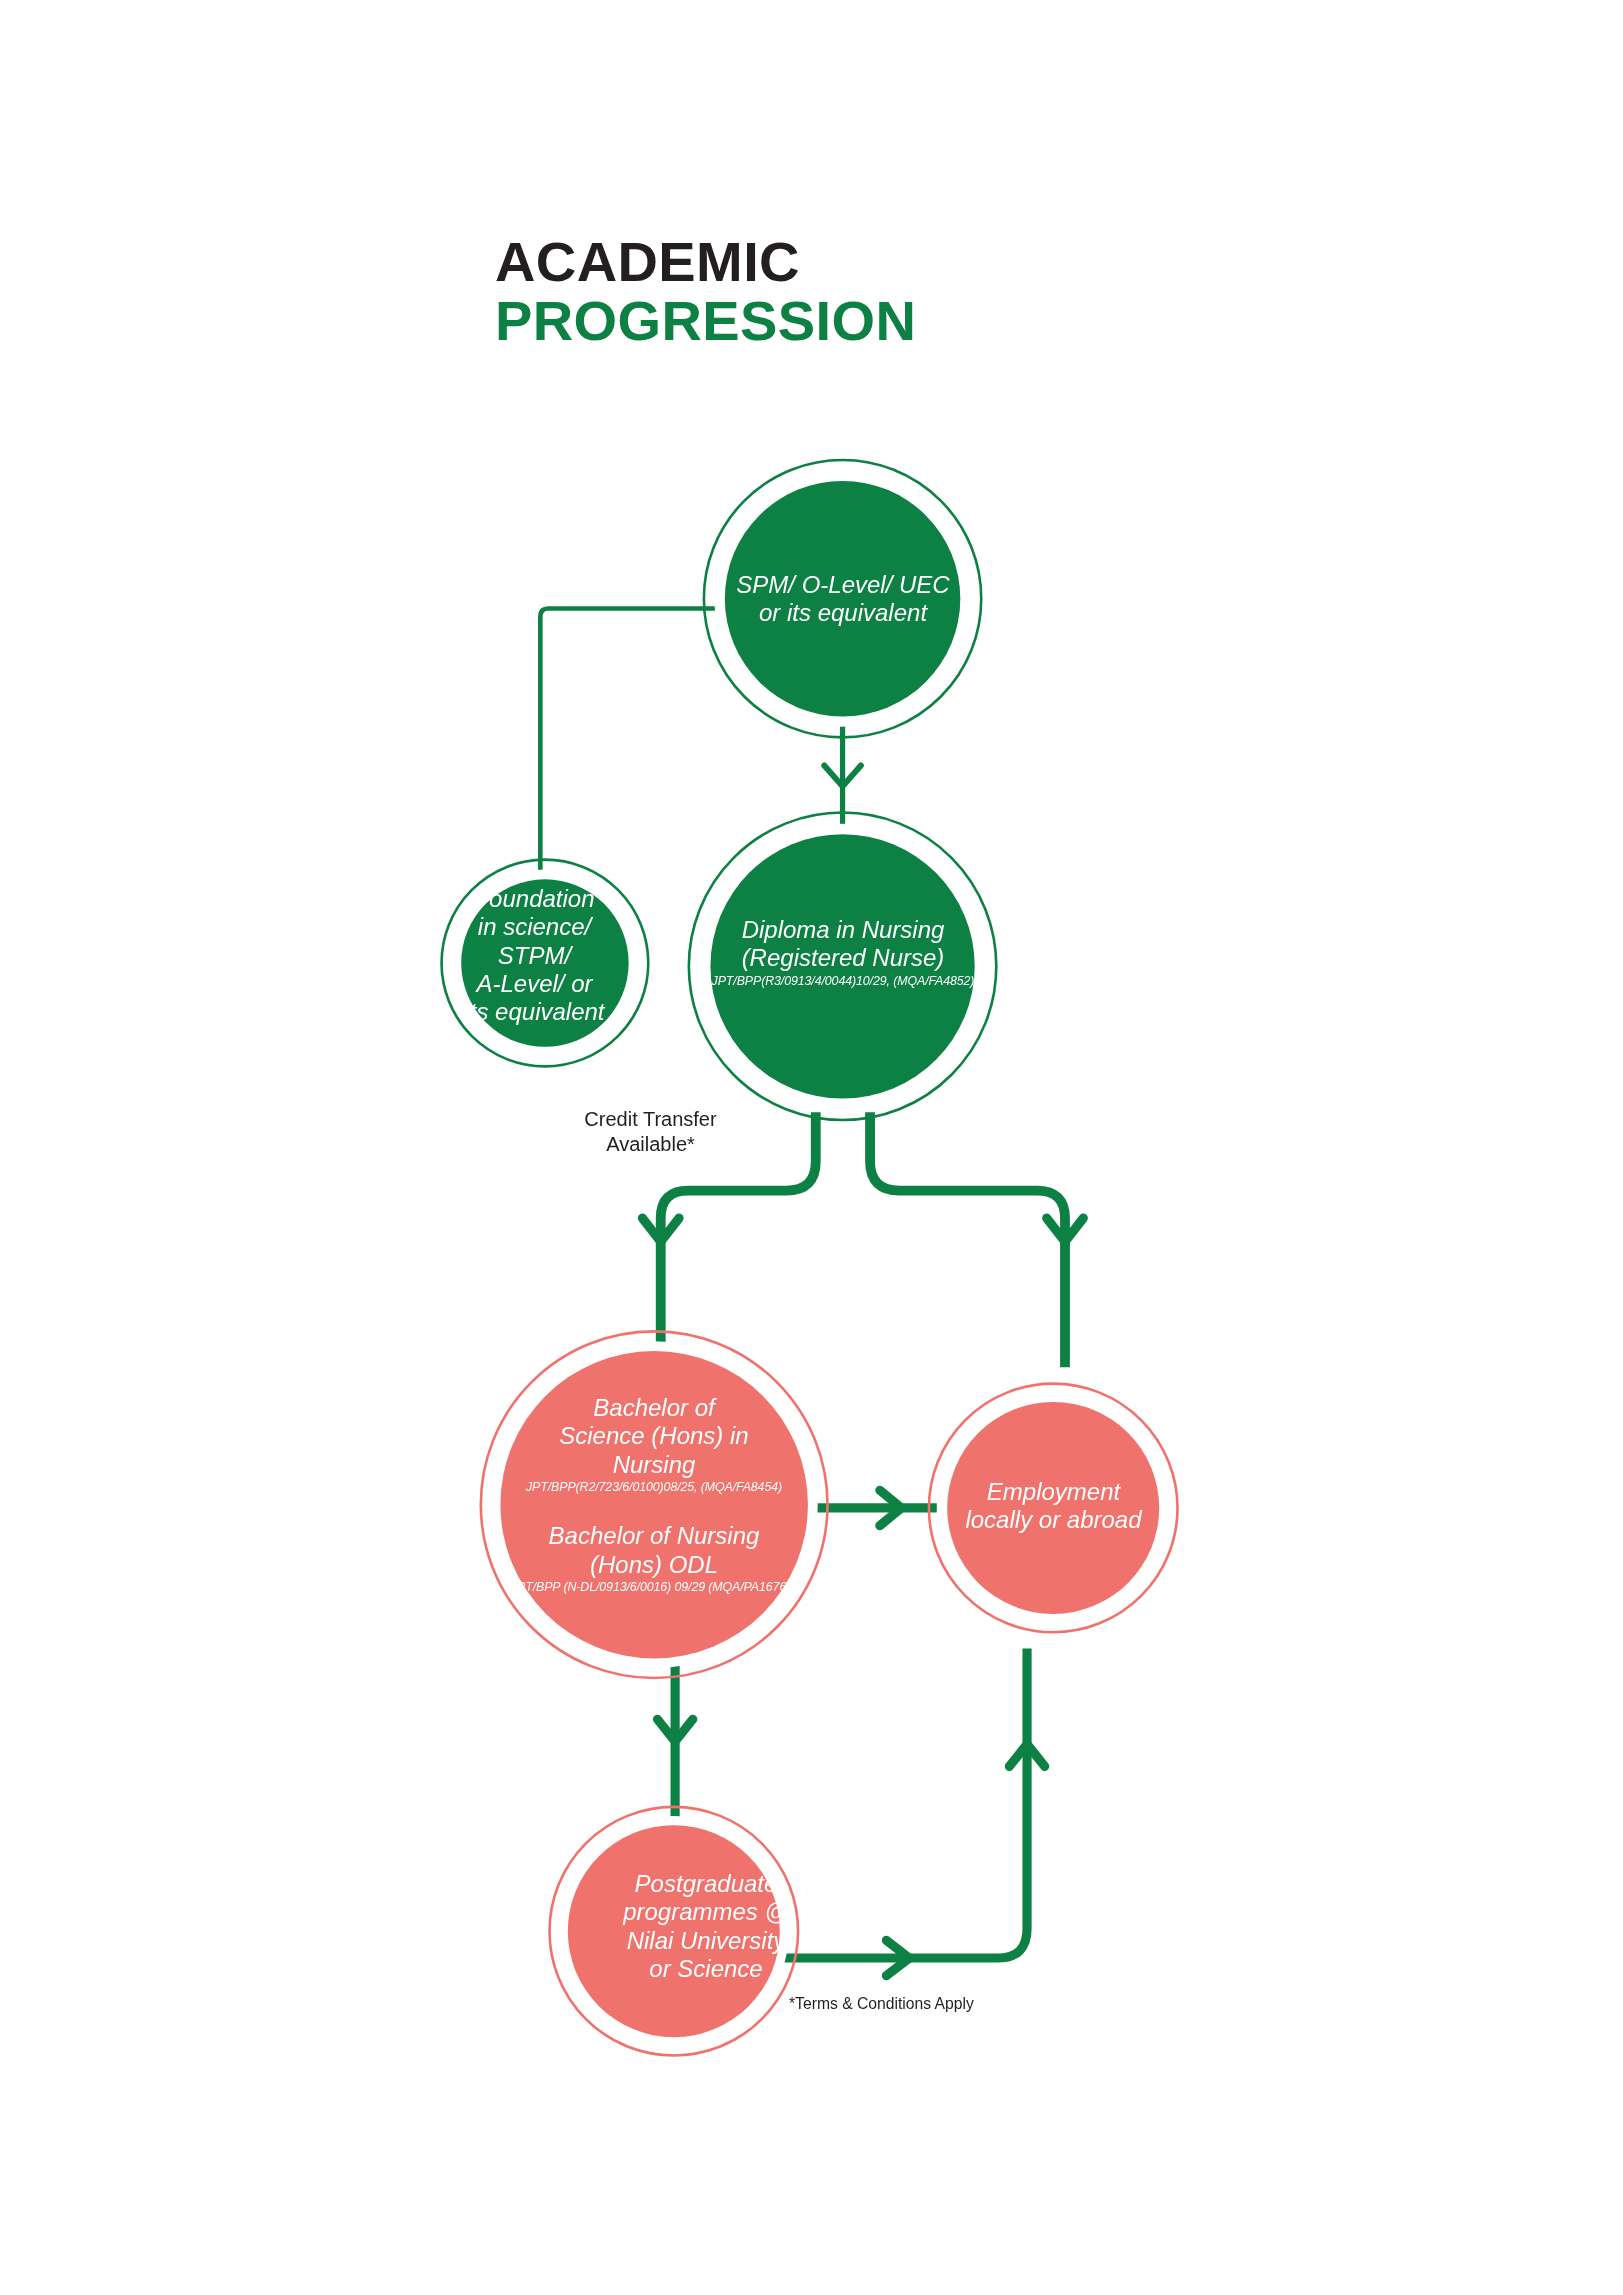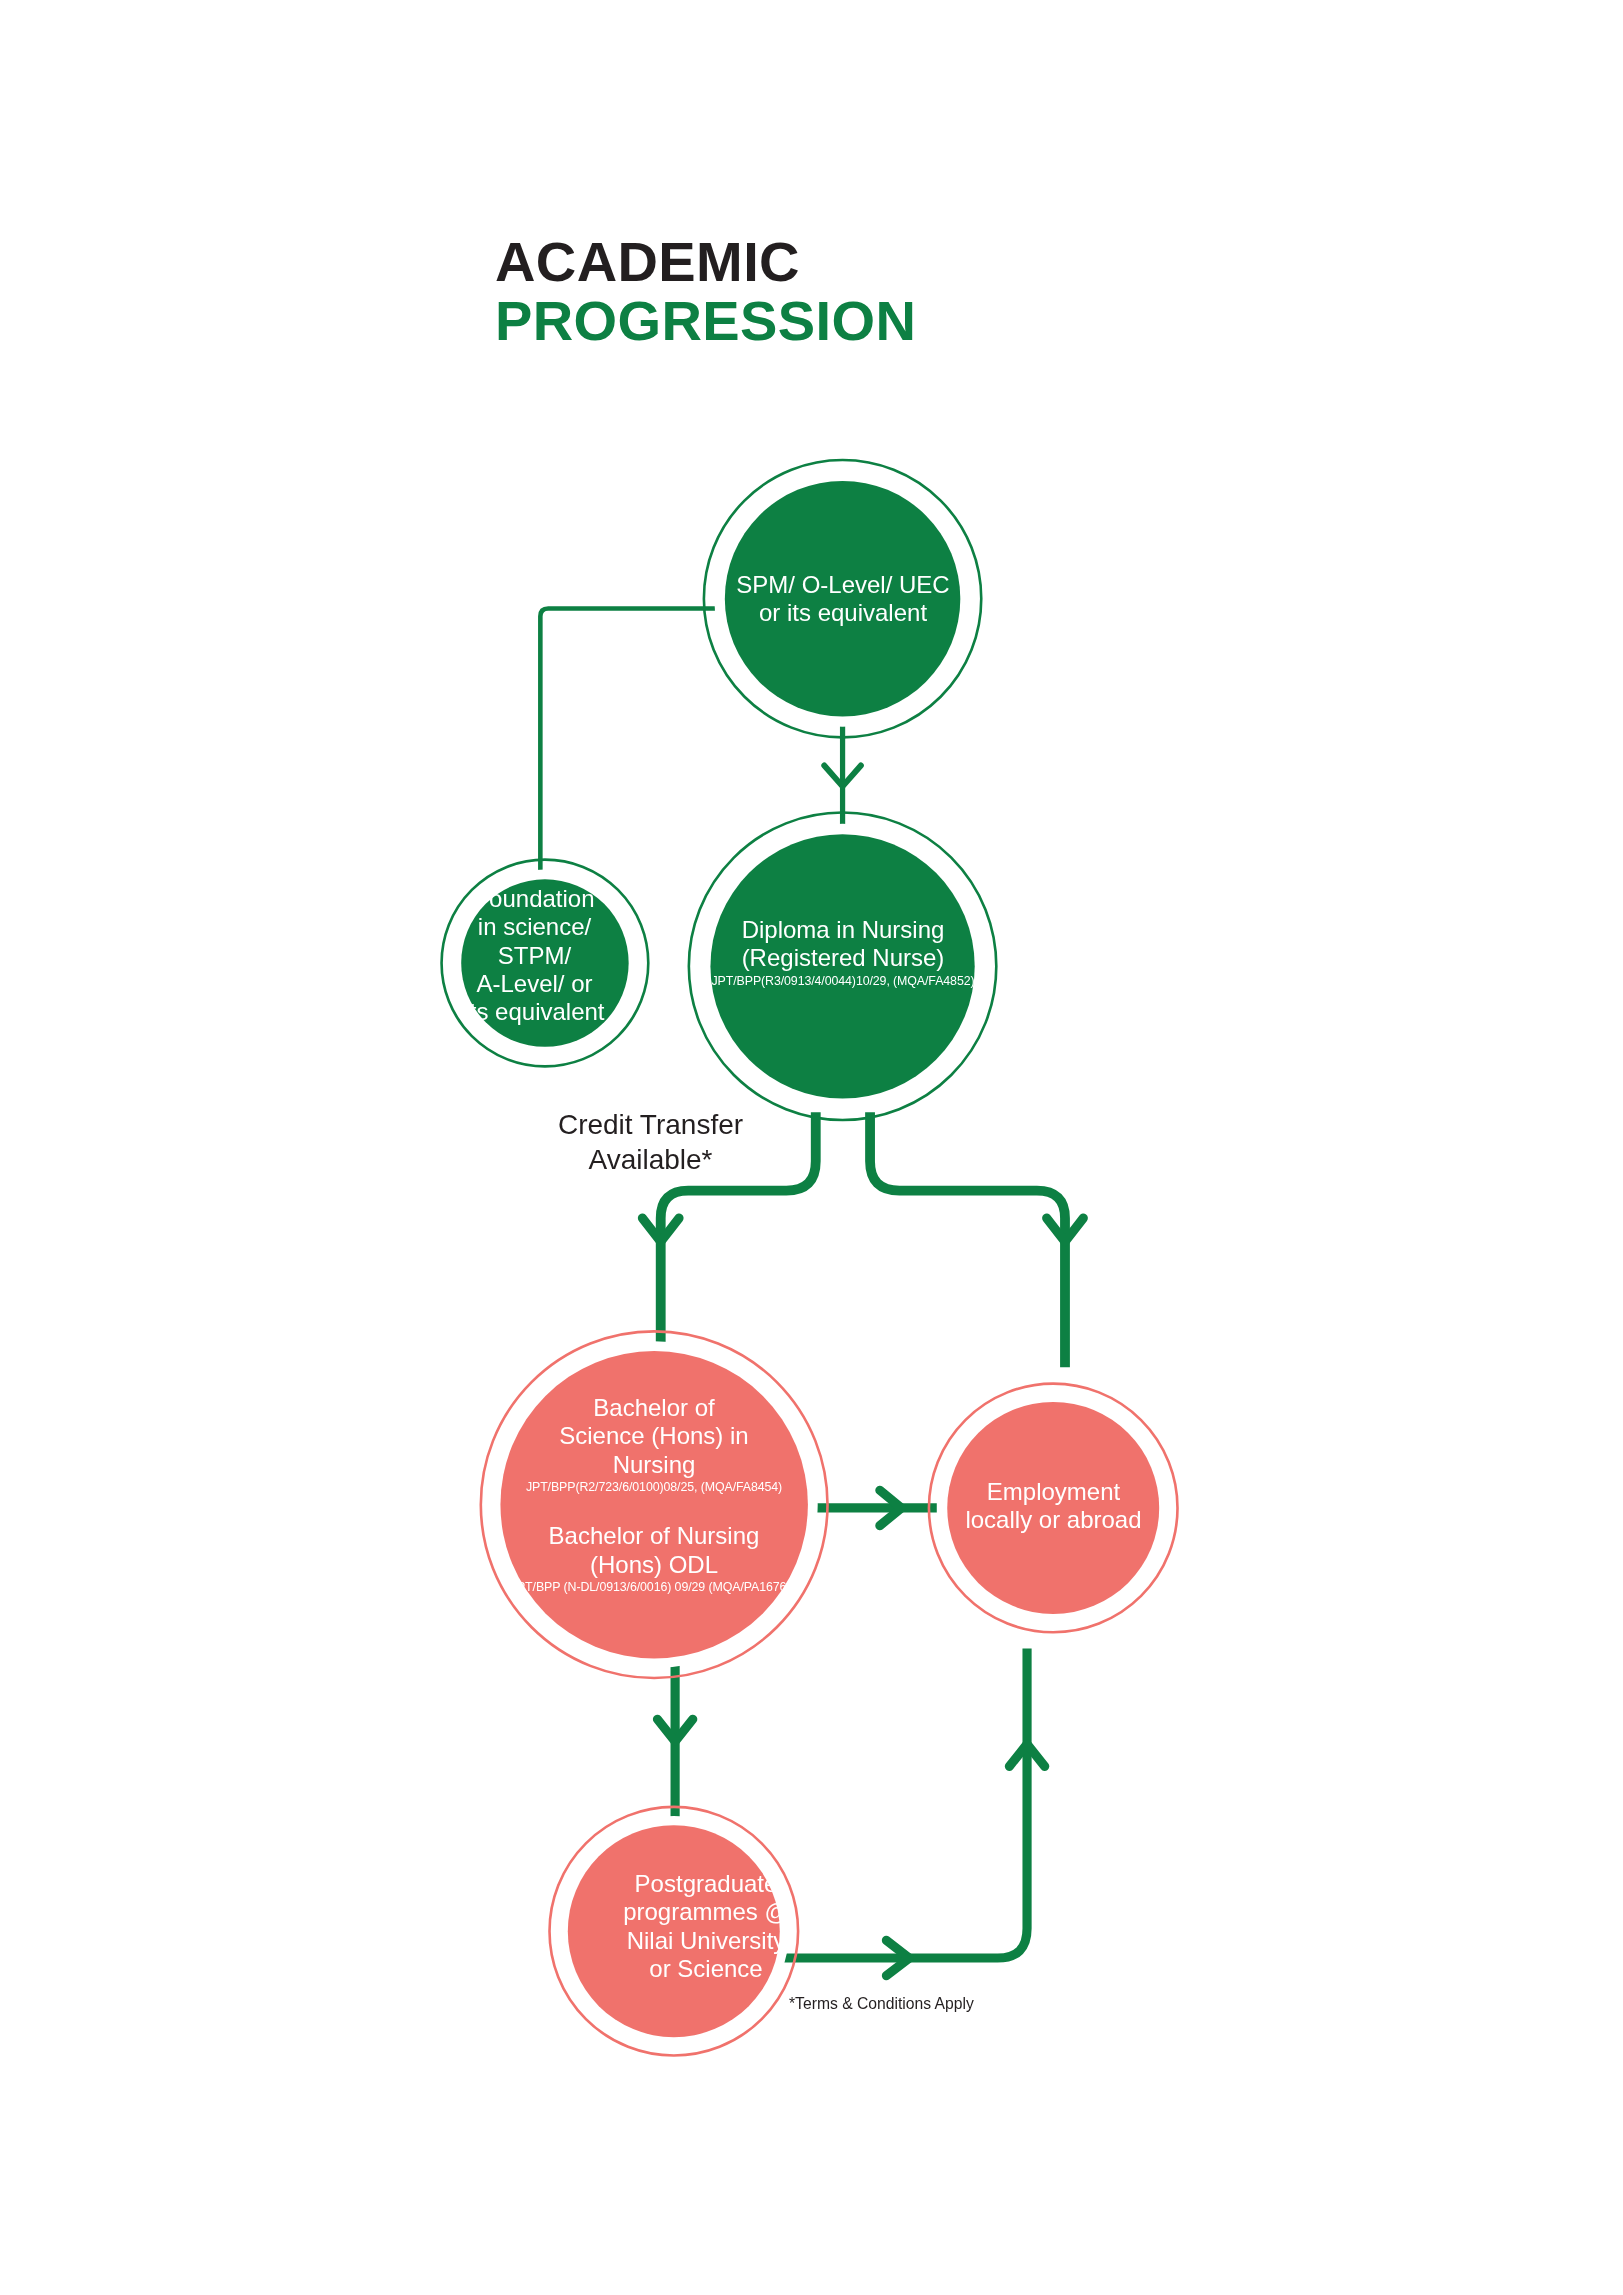--- a/index.html
+++ b/index.html
@@ -56,20 +56,21 @@
     height: 2295px;
   }
 
   
   .node-label {
     position: absolute;
     text-align: center;
     color: #ffffff;
     pointer-events: none;
     line-height: 1.18;
+    font-style: italic;
   }
   .node-label .main {
     display: block;
     font-size: 24px;
     font-weight: 400;
   }
   .node-label .code {
     display: block;
     font-size: 12.4px;
     font-weight: 400;
@@ -81,21 +82,21 @@
     height: 27.5px;
   }
 
   .caption {
     position: absolute;
     color: #231f20;
     text-align: center;
     line-height: 1.25;
   }
   .caption.credit {
-    font-size: 28px;
+    font-size: 20px;
     left: 510px;
     top: 1107px;
     width: 281px;
   }
   .caption.terms {
     font-size: 15.7px;
     left: 789px;
     top: 1994px;
     width: 301px;
     text-align: left;

